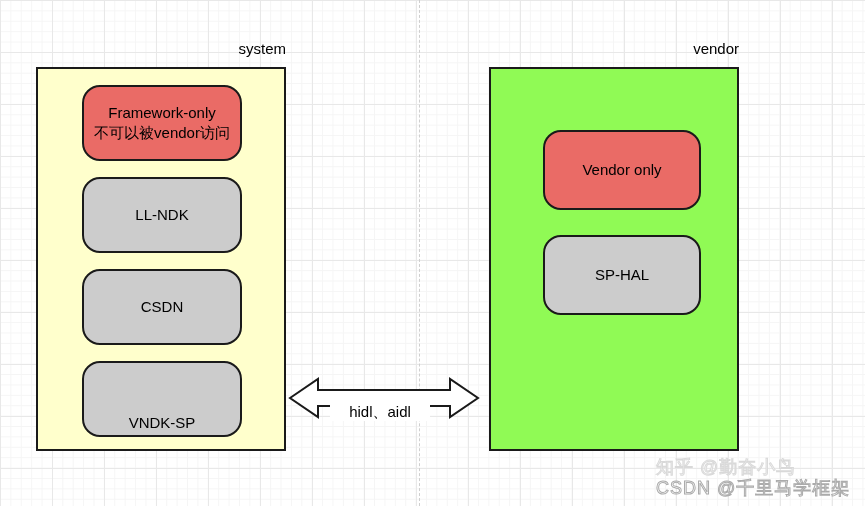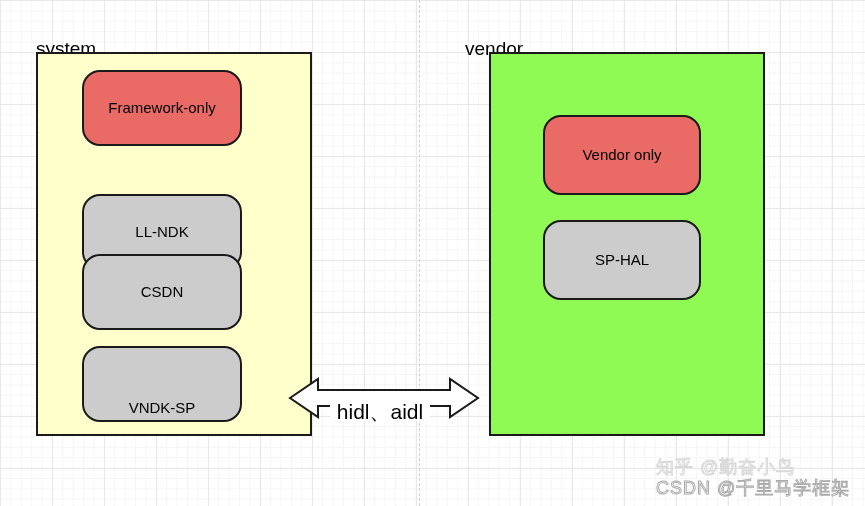--- a/index.html
+++ b/index.html
@@ -16,26 +16,26 @@
       linear-gradient(var(--c-grid-minor,#f5f5f5) 1px, transparent 1px),
       linear-gradient(90deg, var(--c-grid-minor,#f5f5f5) 1px, transparent 1px);
     background-size:52px 52px,52px 52px,10.4px 10.4px,10.4px 10.4px;
   }
   .dashed-vline{
     position:absolute;left:419px;top:0;width:0;height:506px;
     border-left:1px dashed #cfcfcf;
   }
   .group-label{
     position:absolute;top:40px;height:18px;
-    font-size:19px;line-height:18px;text-align:left;
+    font-size:15px;line-height:18px;text-align:right;
   }
   .group-label.sys{left:36px;width:250px;}
-  .group-label.ven{left:465px;width:250px;}
+  .group-label.ven{left:489px;width:250px;}
   .container-box{
-    position:absolute;top:52px;width:276px;height:384px;
+    position:absolute;top:67px;width:250px;height:384px;
     border:2px solid var(--c-border,#1a1a1a);
     box-sizing:border-box;
   }
   .container-box.system{left:36px;background:var(--c-system-fill,#ffffcc);}
   .container-box.vendor{left:489px;background:var(--c-vendor-fill,#90fa55);}
   .node{
     position:absolute;
     border:2px solid var(--c-border,#1a1a1a);
     border-radius:18px;
     box-sizing:border-box;
@@ -43,29 +43,29 @@
     align-items:center;justify-content:center;
     text-align:center;
     font-size:15px;line-height:20px;
     padding:2px 4px;
   }
   .node.red{background:var(--c-red-fill,#ea6b66);}
   .node.gray{background:var(--c-gray-fill,#cccccc);}
   .system .node{left:44px;width:160px;height:76px;}
   .vendor .node{left:52px;width:158px;height:80px;}
   .n1{top:16px;}
-  .n2{top:108px;margin-top:32px;}
+  .n2{top:108px;}
   .n3{top:200px;}
   .n4{top:292px;justify-content:flex-end;}
   .v1{top:61px;gap:12px;}
   .v2{top:166px;}
   .arrow-svg{position:absolute;left:288px;top:376px;width:192px;height:44px;}
   .arrow-label{
     position:absolute;left:330px;top:403px;width:100px;height:18px;
-    background:#fff;text-align:center;font-size:21px;line-height:18px;
+    background:#fff;text-align:center;font-size:15px;line-height:18px;
   }
   .wm{
     position:absolute;white-space:nowrap;
     font-size:18px;letter-spacing:1px;
     color:#ffffff;
     pointer-events:none;
   }
   .wm1{left:656px;top:455px;-webkit-text-stroke:1px #d9d9d9;}
   .wm2{left:656px;top:476px;-webkit-text-stroke:1px #ababab;}
 </style>
@@ -73,20 +73,21 @@
 <body>
 
 <div class="canvas">
 
   <div class="dashed-vline"></div>
 
   <div class="group-label sys">system</div>
   <div class="container-box system">
     <div class="node red n1">
       <span>Framework-only</span>
+      <span>不可以被vendor访问</span>
     </div>
     <div class="node gray n2">
       <span>LL-NDK</span>
     </div>
     <div class="node gray n3">
       <span>CSDN</span>
     </div>
     <div class="node gray n4">
       <span>VNDK-SP</span>
     </div>

